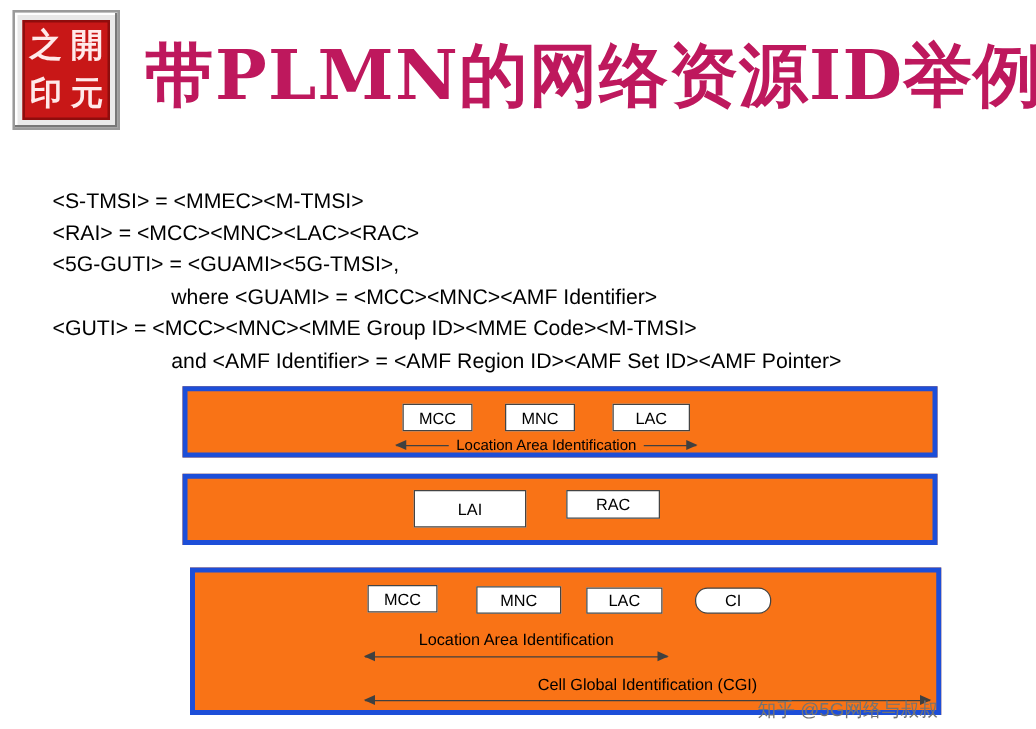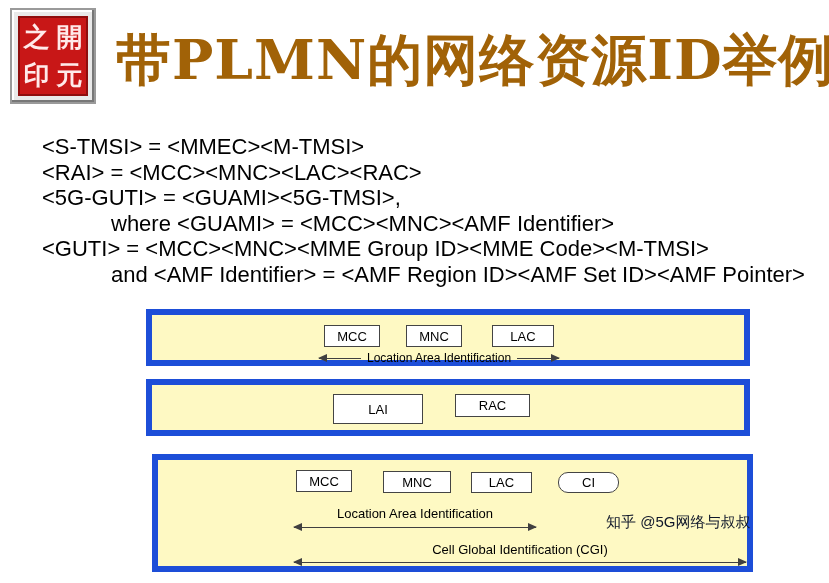--- a/index.html
+++ b/index.html
@@ -41,39 +41,39 @@
 
   
   .title {
     position:absolute; left:116px; top:14px;
     margin:0;
     width:705px;
     font-family:"DejaVu Serif", serif;
     font-weight:bold;
     font-size:55px;
     line-height:92px;
-    color:#a16207;
+    color:#be185d;
     white-space:nowrap;
     letter-spacing:1px;
   }
 
   
   .formulas {
-    position:absolute; left:42px; top:134px;
-    font-size:22px; line-height:25.5px;
+    position:absolute; left:42px; top:148px;
+    font-size:17px; line-height:25.5px;
     color:#000;
   }
   .fline { white-space:pre; }
-  .fline.indent { margin-left:69px; }
+  .fline.indent { margin-left:95px; }
 
   
   .diag {
     position:absolute;
-    border:6px solid #1d4ed8;
-    background:#fef9c3;
+    border:4px solid #1d4ed8;
+    background:#f97316;
     box-sizing:border-box;
   }
   #diag1 { left:146px; top:309px; width:604px; height:57px; }
   #diag2 { left:146px; top:379px; width:604px; height:57px; }
   #diag3 { left:152px; top:454px; width:601px; height:118px; }
 
   .fbox {
     position:absolute;
     border:1px solid #444;
     background:#fff;
@@ -139,22 +139,22 @@
     content:""; position:absolute; right:-1px; top:-4px;
     width:0; height:0;
     border-top:4px solid transparent; border-bottom:4px solid transparent;
     border-left:9px solid #404040;
   }
   #d3-arrow1 { left:136px; top:67px; width:242px; }
   #d3-arrow2 { left:136px; top:102px; width:452px; }
 
   
   .watermark {
-    position:absolute; left:606px; top:513px;
-    font-size:15px; color:#0f172a;
+    position:absolute; left:606px; top:559px;
+    font-size:15px; color:#737373;
     white-space:nowrap;
     z-index:5;
   }
 </style>
 </head>
 <body>
 
 <div class="page">
 
   <div class="seal">

